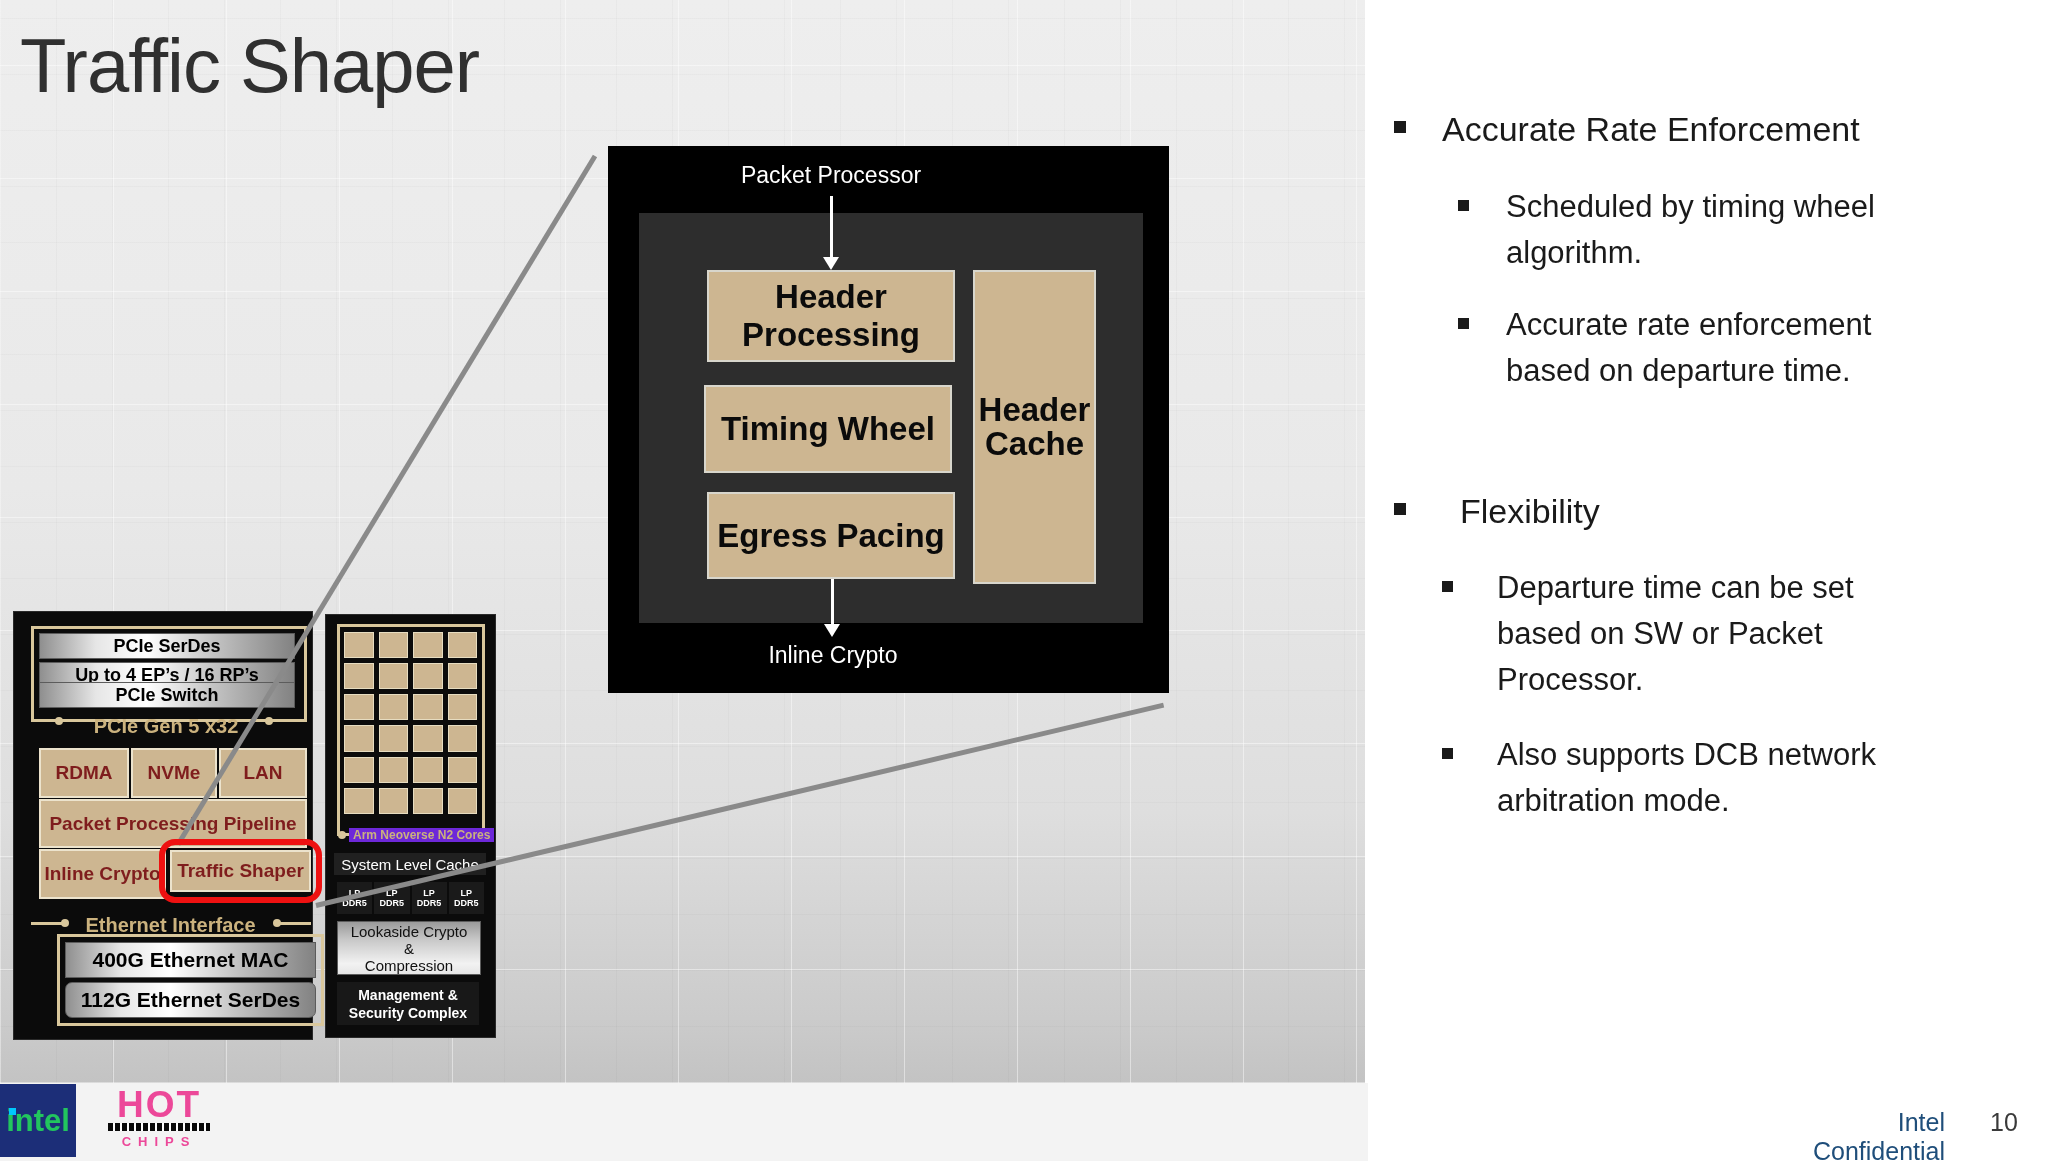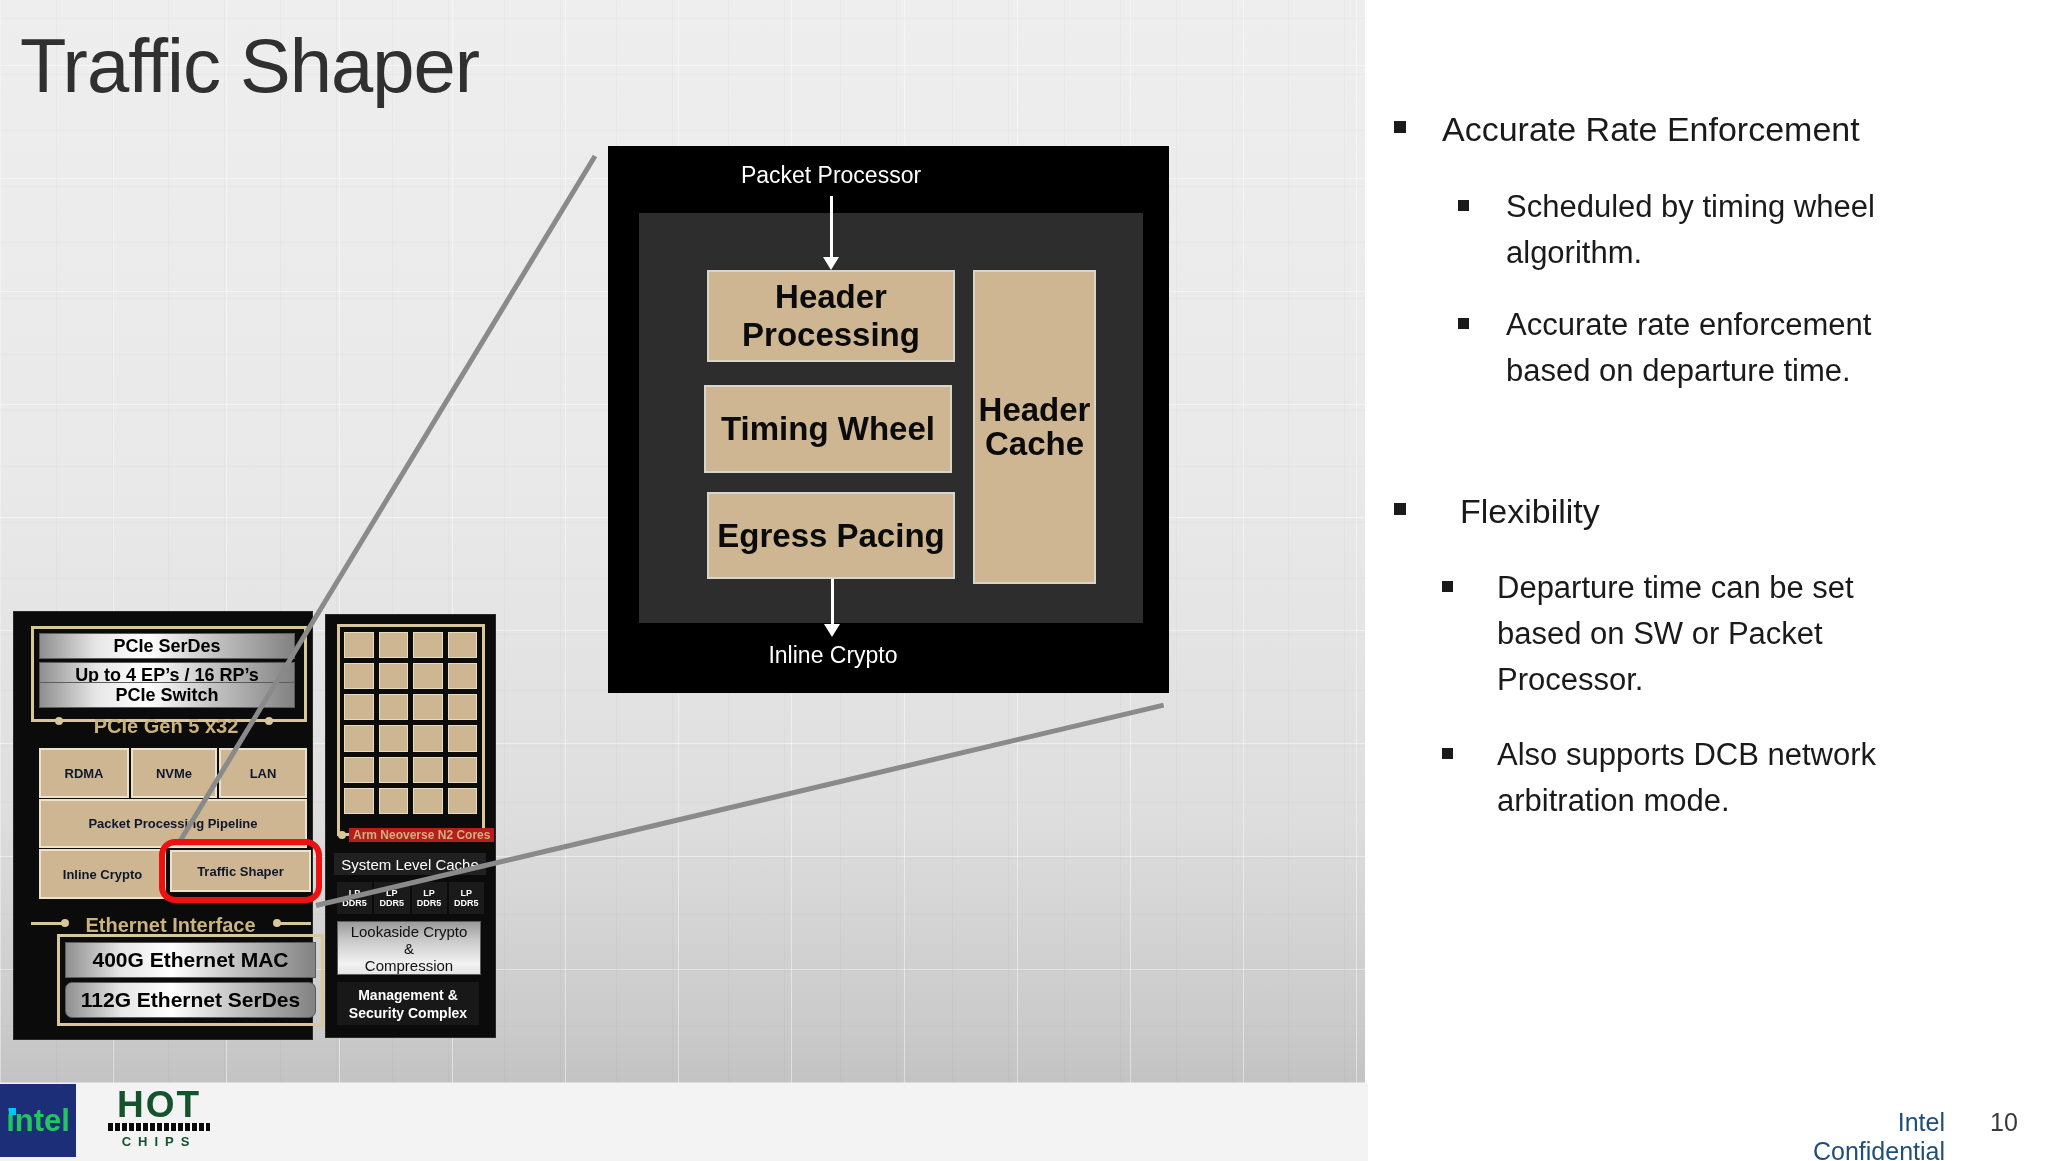--- a/index.html
+++ b/index.html
@@ -33,41 +33,41 @@
   .varrow-head{width:0;height:0;border-left:8px solid transparent;border-right:8px solid transparent;border-top:13px solid #fff;}
 
   
   .chipblock{background:#0b0b0b;box-shadow:0 0 0 1px #2a2a2a inset;}
   .frame{border:3px solid #d9c79c;}
   .metal{background:linear-gradient(90deg,#8f8f8f 0%,#e6e6e6 22%,#ffffff 42%,#c4c4c4 68%,#828282 100%);
     border:1px solid #5c5c5c;color:#000;font-weight:bold;display:flex;align-items:center;justify-content:center;text-align:center;}
   .metalv{background:linear-gradient(180deg,#9a9a9a 0%,#c9c9c9 35%,#f2f2f2 80%,#e6e6e6 100%);
     border:1px solid #5c5c5c;color:#111;display:flex;flex-direction:column;align-items:center;justify-content:center;text-align:center;}
   .goldtext{color:#cbb27e;font-weight:bold;text-align:center;}
-  .chiptan{background:#cdb691;border:2px solid #ece3cd;color:#0f172a;font-weight:bold;
-    display:flex;align-items:center;justify-content:center;text-align:center;font-size:13px;}
+  .chiptan{background:#cdb691;border:2px solid #ece3cd;color:#7f1d1d;font-weight:bold;
+    display:flex;align-items:center;justify-content:center;text-align:center;font-size:19px;}
   .dot{width:8px;height:8px;border-radius:50%;background:#d9c79c;}
   .tick-line{height:3px;background:#d9c79c;}
   #red-frame{border:6px solid #ee1111;border-radius:16px;background:transparent;z-index:6;}
   .darkbar{background:#1d1d1d;color:#fff;display:flex;flex-direction:column;align-items:center;justify-content:center;text-align:center;}
   #cores-grid{display:grid;grid-template-columns:repeat(4,1fr);grid-auto-rows:1fr;gap:5px;}
   #cores-grid .core{background:#cdb691;border:1px solid #e6dcc0;}
-  #cores-label{background:#b91c1c;padding:0 4px;white-space:nowrap;}
+  #cores-label{background:#6d28d9;padding:0 4px;white-space:nowrap;}
 
   
   .bullet-sq{background:#1a1a1a;}
   .btext{color:#1a1a1a;}
   .b1{font-size:34px;line-height:46px;}
   .b2{font-size:31px;line-height:46px;}
 
   
   #intel-logo{left:0;top:1084px;width:76px;height:73px;background:#1c2e78;display:flex;align-items:center;justify-content:center;}
   #intel-word{position:relative;color:#22c55e;font-size:31px;font-weight:bold;letter-spacing:0px;}
   #intel-dot{position:absolute;left:3px;top:5px;width:7px;height:7px;background:#00c7fd;}
-  #hotchips{left:104px;top:1088px;width:110px;text-align:center;color:#14532d;}
+  #hotchips{left:104px;top:1088px;width:110px;text-align:center;color:#ec4899;}
   #hc-word{font-size:37px;font-weight:bold;letter-spacing:2px;line-height:34px;}
   #hc-ruler{height:8px;background:#0a0a0a;margin:1px 4px 3px 4px;
     background-image:repeating-linear-gradient(90deg,#0a0a0a 0 5px,#ffffff 5px 7px);}
   #hc-letters{font-size:13px;font-weight:bold;letter-spacing:7px;}
   #confidential{left:1760px;top:1108px;width:185px;font-size:25px;color:#1f4e7a;text-align:right;}
   #pagenum{left:1990px;top:1108px;font-size:25px;color:#3a3a3a;}
 </style>
 </head>
 <body>
 

